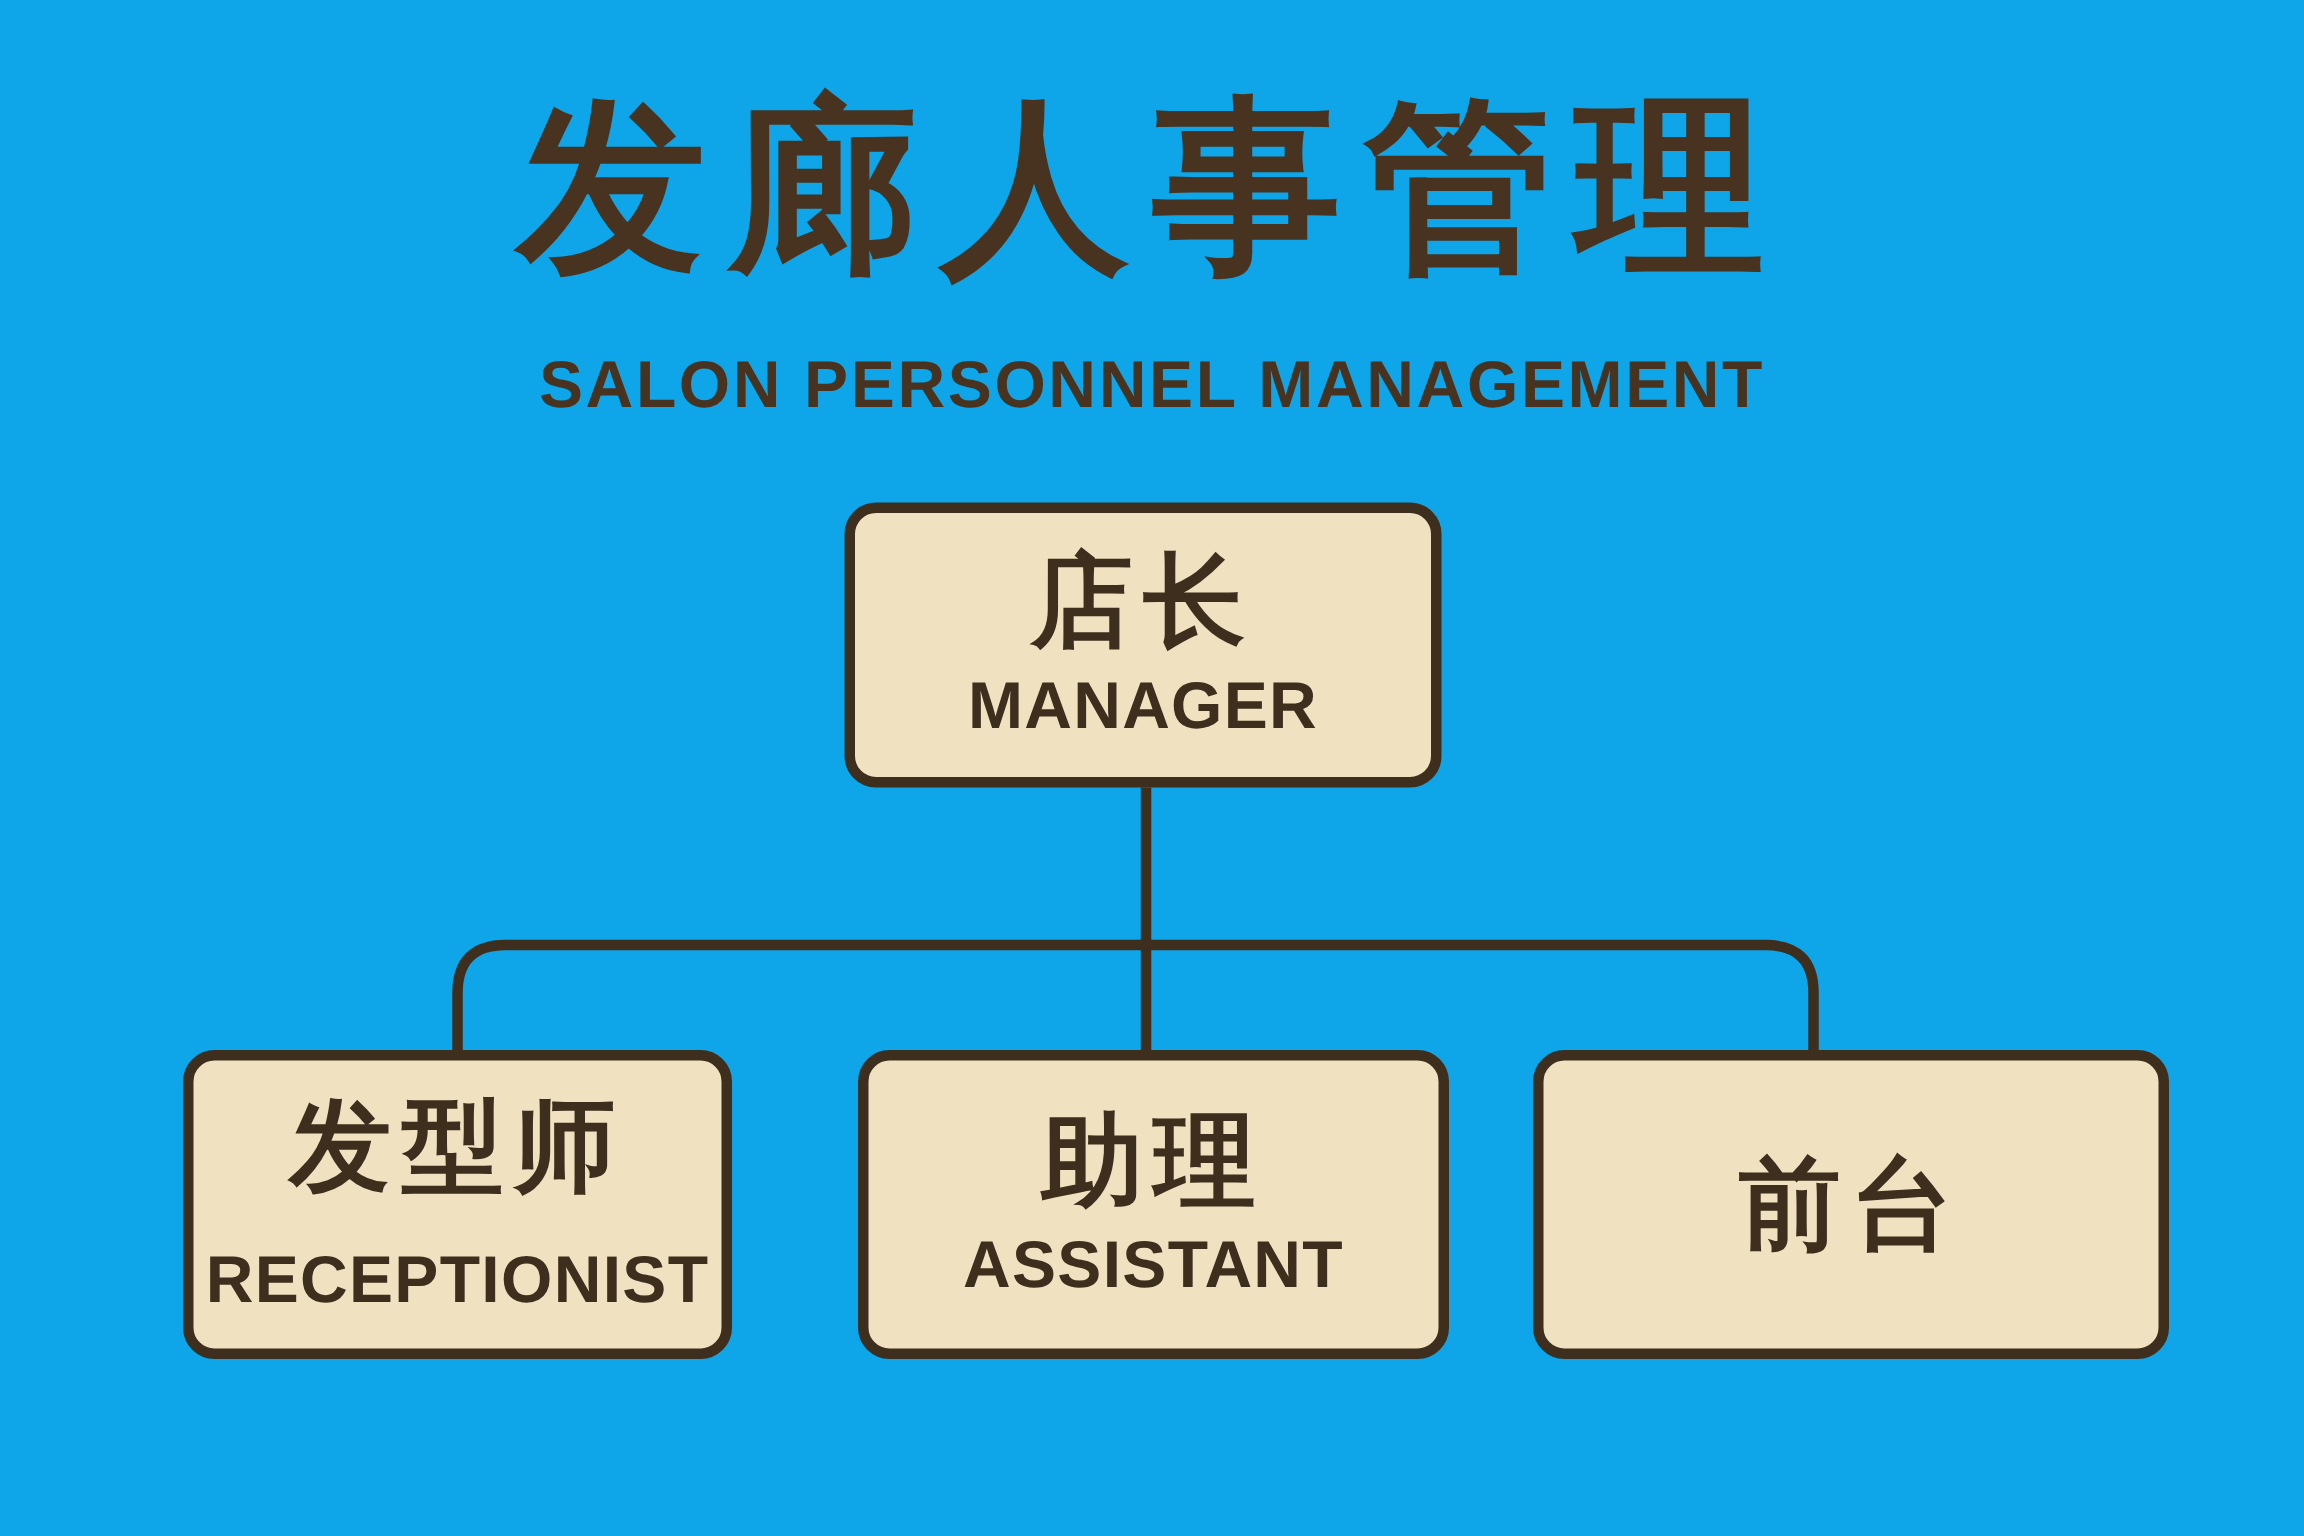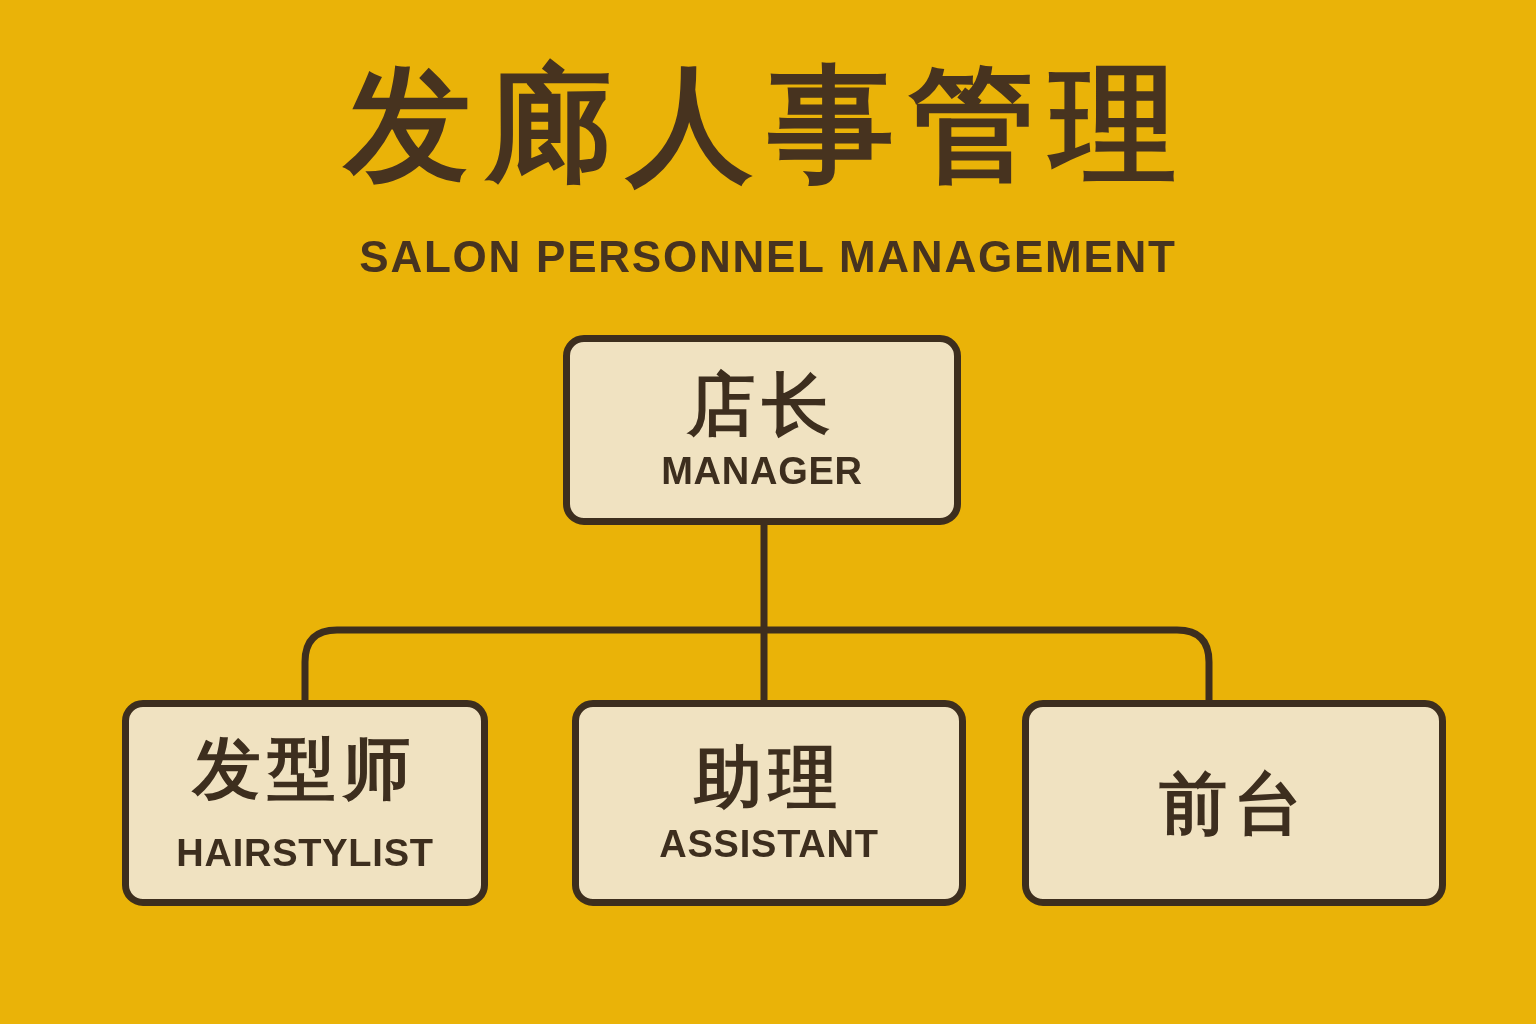--- a/index.html
+++ b/index.html
@@ -7,21 +7,21 @@
     padding: 0;
   }
   body {
     font-family: "Liberation Sans", "DejaVu Sans", sans-serif;
     background: #f5efdc;
   }
   .canvas {
     position: relative;
     width: 1536px;
     height: 1024px;
-    background: #eab308;
+    background: #0ea5e9;
     overflow: hidden;
   }
   .title-zh {
     position: absolute;
     top: 42px;
     left: 0;
     width: 100%;
     margin: 0;
     text-align: center;
     font-size: 126px;
@@ -69,21 +69,21 @@
     text-align: center;
     color: #3d2e1e;
   }
   .node .zh {
     font-size: 68px;
     font-weight: 700;
     letter-spacing: 0.10em;
     line-height: 1.1;
   }
   .node .en {
-    font-size: 38px;
+    font-size: 44px;
     font-weight: 700;
     letter-spacing: 0.02em;
     margin-top: 8px;
     white-space: nowrap;
   }
   .node-manager   { left: 563px;  top: 335px; width: 398px; height: 190px; }
   .node-stylist   { left: 122px;  top: 700px; width: 366px; height: 206px; gap: 19px; }
   .node-assistant { left: 572px;  top: 700px; width: 394px; height: 206px; }
   .node-reception { left: 1022px; top: 700px; width: 424px; height: 206px; }
 </style>
@@ -103,21 +103,21 @@
     <path d="M 305 702 L 305 662 Q 305 630 337 630 L 1177 630 Q 1209 630 1209 662 L 1209 702"></path>
   </svg>
 
   <div class="node node-manager">
     <div class="zh">店长</div>
     <div class="en">MANAGER</div>
   </div>
 
   <div class="node node-stylist">
     <div class="zh">发型师</div>
-    <div class="en">HAIRSTYLIST</div>
+    <div class="en">RECEPTIONIST</div>
   </div>
 
   <div class="node node-assistant">
     <div class="zh">助理</div>
     <div class="en">ASSISTANT</div>
   </div>
 
   <div class="node node-reception">
     <div class="zh">前台</div>
   </div>

